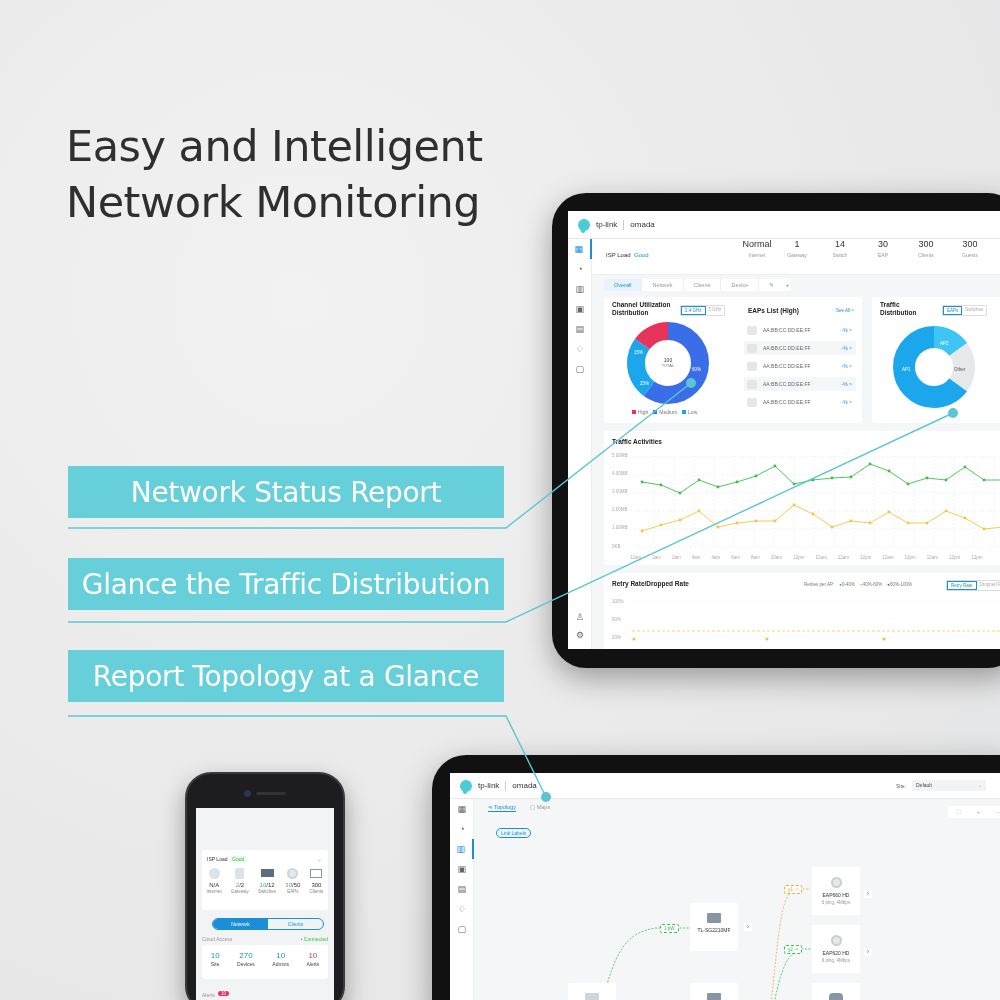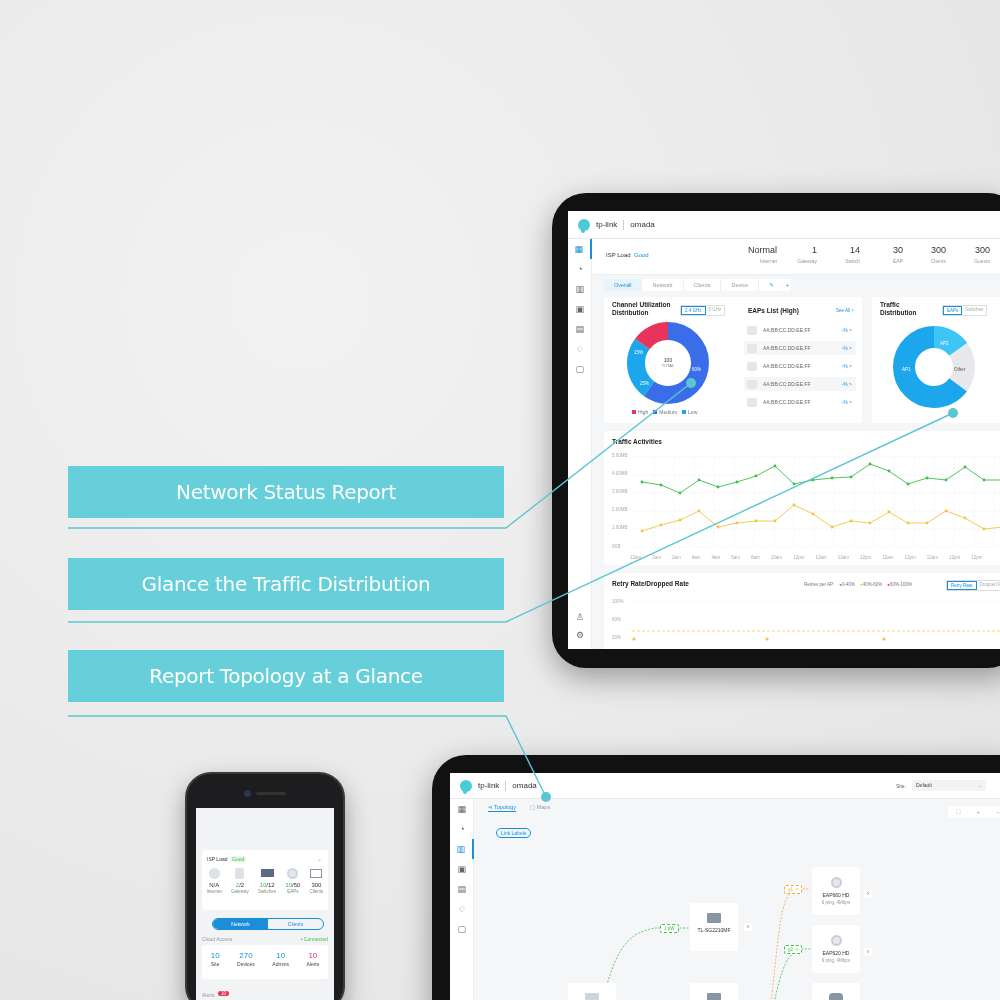--- a/index.html
+++ b/index.html
@@ -1,38 +1,38 @@
 <!DOCTYPE html>
 <html><head>
 <meta charset="utf-8">
 <style>
 *{box-sizing:border-box;margin:0;padding:0}
 html,body{width:1000px;height:1000px;overflow:hidden}
 body{position:relative;background:#ecedee;font-family:"Liberation Sans",sans-serif;color:#333}
 .bg{position:absolute;inset:0;background:radial-gradient(ellipse at 30% 30%,#f2f2f2 0%,#e9e9ea 60%,#e2e3e4 100%)}
 .headline{position:absolute;left:66px;top:118px;font-size:43px;line-height:56px;color:#2f2f2f;font-family:"DejaVu Sans",sans-serif;letter-spacing:-0.5px;font-weight:400}
 .headline div{white-space:nowrap}
-.callout{position:absolute;left:68px;width:436px;height:52px;background:#67cfd9;color:#fff;font-family:"DejaVu Sans",sans-serif;font-size:20px;display:flex;align-items:center;justify-content:center;white-space:nowrap;letter-spacing:-0.3px}
+.callout{position:absolute;left:68px;width:436px;height:52px;background:#67cfd9;color:#fff;font-family:"DejaVu Sans",sans-serif;font-size:28px;display:flex;align-items:center;justify-content:center;white-space:nowrap;letter-spacing:-0.3px}
 .lines{position:absolute;inset:0;pointer-events:none}
 
 .tab1{position:absolute;left:552px;top:193px;width:470px;height:475px;background:#111;border-radius:34px;box-shadow:0 10px 30px rgba(0,0,0,.35)}
 .scr1{position:absolute;left:568px;top:211px;width:432px;height:438px;background:#f4f6f8;overflow:hidden}
 .topbar{position:absolute;left:0;top:0;right:0;height:28px;background:#fff;border-bottom:1px solid #e6e8ea;display:flex;align-items:center;padding-left:10px;gap:6px}
 .logo-dot{width:12px;height:12px;border-radius:50%;background:#4acbd6;position:relative}
 .logo-dot:after{content:"";position:absolute;left:3px;top:6px;width:4px;height:8px;background:#4acbd6;border-radius:0 0 2px 2px}
 .logo-t{font-size:8px;color:#333}
 .logo-sep{width:1px;height:10px;background:#ccc}
 .logo-o{font-size:8px;color:#333}
 .side{position:absolute;left:0;top:28px;width:24px;bottom:0;background:#fff;border-right:1px solid #eceef0}
 .side .ic{width:24px;height:20px;display:flex;align-items:center;justify-content:center;font-size:9px;color:#666}
 .side .ic.act{color:#1a8fd8;border-right:2px solid #1a8fd8}
 .stat{position:absolute;left:24px;top:28px;right:0;height:36px;background:#fff;border-bottom:1px solid #eceef0}
 .stat .isp{position:absolute;left:14px;top:13px;font-size:6px;color:#333}
 .stat .good{position:absolute;left:42px;top:13px;font-size:6px;color:#1a8fd8}
-.stat .it{position:absolute;top:6px;text-align:right;width:40px}
+.stat .it{position:absolute;top:0;text-align:center;width:40px}
 .stat .it .v{font-size:9px;color:#333}
 .stat .it .l{font-size:5px;color:#999;margin-top:3px}
 .tabs1{position:absolute;left:36px;top:68px;height:12px;display:flex;align-items:center;font-size:5.5px;color:#999;background:#fff;border-radius:2px}
 .tabs1 span{padding:0 10px;border-right:1px solid #eee;height:12px;line-height:12px}
 .tabs1 .on{color:#1a8fd8;background:#e8f4fc}
 .card{position:absolute;background:#fff;border-radius:3px}
 .ctitle{position:absolute;font-size:6.5px;color:#222;line-height:8px;font-weight:bold}
 .toggle{position:absolute;display:flex;font-size:4.5px;border:1px solid #ddd;border-radius:1px}
 .toggle span{padding:1px 3px;color:#aaa}
 .toggle .on{color:#1a8fd8;border:1px solid #1a8fd8}
@@ -69,20 +69,22 @@
 .node .s{color:#999;font-size:4.5px;margin-top:2px}
 .tag{position:absolute;font-size:4.5px;padding:1px 3px;border:1px dashed;border-radius:2px;background:#fff}
 .chev{position:absolute;font-size:7px;color:#777;background:#fff;width:8px;height:8px;line-height:8px;text-align:center}
 </style>
 </head>
 <body>
 
 <div class="bg"></div>
 
 <div class="headline">
+  <div>Easy and Intelligent</div>
+  <div>Network Monitoring</div>
 </div>
 
 <div class="callout" style="top:466px">Network Status Report</div>
 <div class="callout" style="top:558px">Glance the Traffic Distribution</div>
 <div class="callout" style="top:650px">Report Topology at a Glance</div>
 
 <div class="tab1"></div>
 <div class="scr1">
   <div class="topbar">
     <span class="logo-dot"></span>

